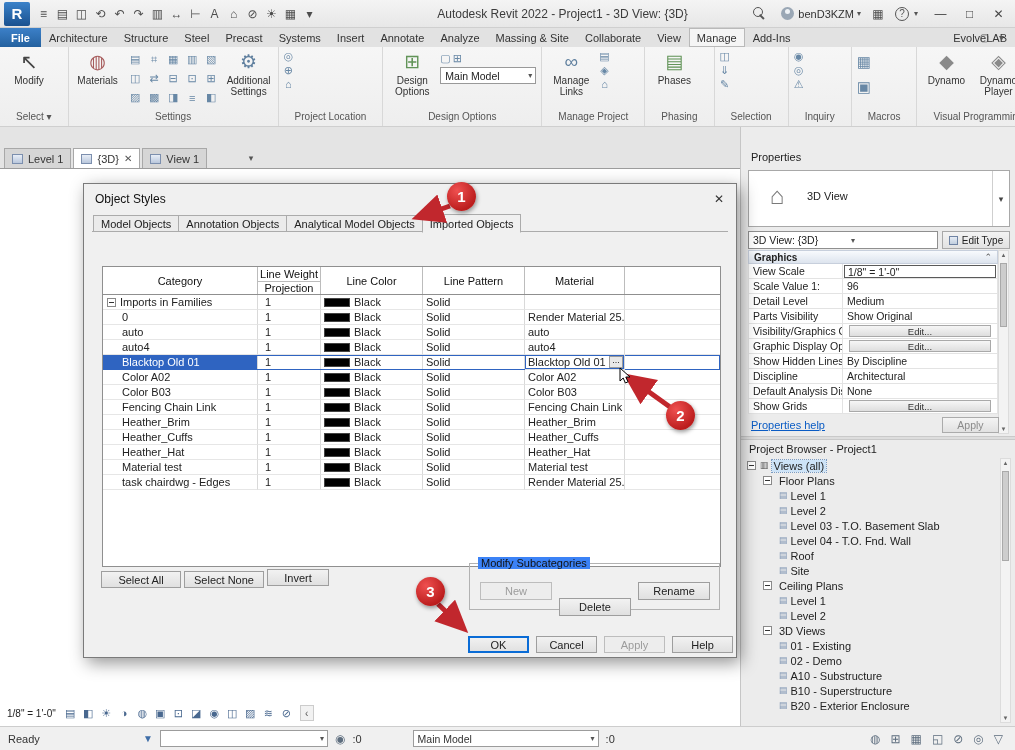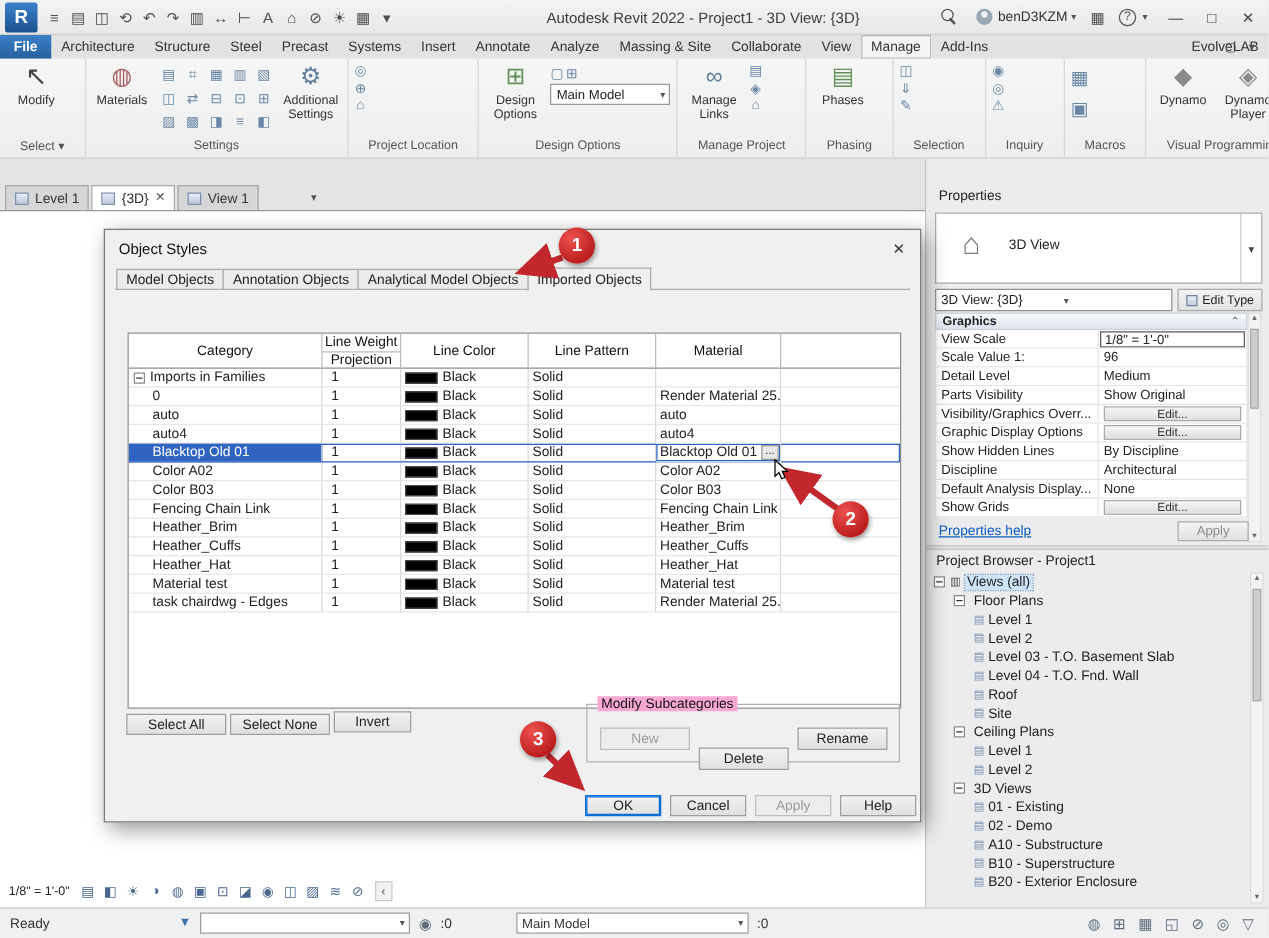--- a/index.html
+++ b/index.html
@@ -79,21 +79,21 @@
   .type-caret{position:absolute;right:0;top:0;bottom:0;width:17px;border-left:1px solid #cfcfcf;display:flex;align-items:center;justify-content:center;color:#444;font-size:9px;}
   .type-caret::before{content:"▾";}
   .sel-combo{position:absolute;left:7px;top:104px;width:190px;height:18px;background:#fff;border:1px solid #8f8f8f;font-size:10.5px;display:flex;align-items:center;padding:0 14px 0 4px;}
   .sel-combo::after{content:"▾";position:absolute;right:82px;font-size:8px;color:#555;}
   .edittype-btn{position:absolute;left:201px;top:104px;width:68px;height:18px;background:linear-gradient(#f3f3f3,#e2e2e2);border:1px solid #a8a8a8;font-size:10px;display:flex;align-items:center;justify-content:center;gap:4px;color:#222;}
   .et-icon{width:9px;height:9px;border:1px solid #6f83a3;background:linear-gradient(#e6ecf5,#c2cfde);flex:none;}
   .sec-header{position:absolute;left:7px;top:123px;width:250px;height:14px;background:linear-gradient(#f8fafd,#dde4ee);border:1px solid #c7cfdc;font-size:10px;font-weight:bold;display:flex;align-items:center;padding:0 5px;color:#222;}
   .sec-header::after{content:"⌃";margin-left:auto;font-size:9px;font-weight:normal;color:#555;}
   .prows{position:absolute;left:7px;top:137px;width:250px;background:#fff;}
   .prow{display:flex;height:15px;border-bottom:1px solid #e3e3e3;border-left:1px solid #e3e3e3;border-right:1px solid #e3e3e3;font-size:10.5px;align-items:center;background:#fff;}
-  .pname{width:130px;padding:0 4px;border-right:1px solid #e3e3e3;white-space:nowrap;overflow:hidden;height:100%;line-height:14px;}
+  .pname{width:94px;padding:0 4px;border-right:1px solid #e3e3e3;white-space:nowrap;overflow:hidden;height:100%;line-height:14px;}
   .pval{flex:1;display:flex;align-items:center;padding:0 1px;white-space:nowrap;overflow:hidden;height:100%;}
   .pv{padding:0 3px;line-height:13px;}
   .pv:empty{display:none;}
   .pv.boxed{border:1px solid #5a5a5a;width:100%;height:13px;margin:0;}
   .pbtn{margin:0 auto;width:94%;height:12px;background:linear-gradient(#f6f6f6,#dedede);border:1px solid #a9a9a9;text-align:center;line-height:11px;font-size:9.5px;color:#333;}
   .pbtn:empty{display:none;}
   .vscroll{position:absolute;width:11px;background:#f3f3f3;border:1px solid #dcdcdc;}
   .vscroll::before,.vscroll::after{position:absolute;left:0;right:0;text-align:center;font-size:6px;color:#666;}
   .vscroll::before{content:"▲";top:1px;}
   .vscroll::after{content:"▼";bottom:1px;}
@@ -170,21 +170,21 @@
   .dots{display:none;}
   .dots.show{display:flex;position:absolute;right:1px;top:1px;bottom:1px;width:14px;background:#e8e8e8;border:1px solid #9a9a9a;align-items:center;justify-content:center;font-size:9px;line-height:4px;color:#222;}
   .dots.show::before{content:"...";position:relative;top:-2px;}
   .btn{position:absolute;background:linear-gradient(#f2f2f2,#e0e0e0);border:1px solid #9e9e9e;font-size:11px;display:flex;align-items:center;justify-content:center;color:#222;}
   .btn.disabled{color:#9c9c9c;background:#ededed;border-color:#bdbdbd;}
   .btn.focusd{border:1px solid #0a6cd6;box-shadow:inset 0 0 0 1px #0a6cd6;}
   #btn-selectall{left:17px;top:387px;width:80px;height:17px;}
   #btn-selectnone{left:100px;top:387px;width:80px;height:17px;}
   #btn-invert{left:183px;top:385px;width:62px;height:17px;}
   .groupbox{position:absolute;left:385px;top:379px;width:251px;height:47px;border:1px solid #b2b2b2;}
-  .gb-label{position:absolute;top:-7px;left:8px;background:#f9a8d4;padding:0 3px;font-size:11px;color:#111;}
+  .gb-label{position:absolute;top:-7px;left:8px;background:#3b82f6;padding:0 3px;font-size:11px;color:#111;}
   #btn-new{left:10px;top:18px;width:72px;height:18px;}
   #btn-delete{left:89px;top:18px;width:72px;height:18px;margin-top:16px;}
   #btn-rename{left:168px;top:18px;width:72px;height:18px;}
   #btn-ok{left:384px;top:452px;width:61px;height:17px;}
   #btn-cancel{left:452px;top:452px;width:61px;height:17px;}
   #btn-apply{left:520px;top:452px;width:61px;height:17px;}
   #btn-help{left:588px;top:452px;width:61px;height:17px;}
 
   
   .callout{position:absolute;width:29px;height:29px;border-radius:50%;background:radial-gradient(circle at 35% 30%,#ef5050,#bb1d1d 72%);color:#fff;font-weight:bold;font-size:15px;display:flex;align-items:center;justify-content:center;z-index:30;box-shadow:1px 2px 4px rgba(0,0,0,.4);}

